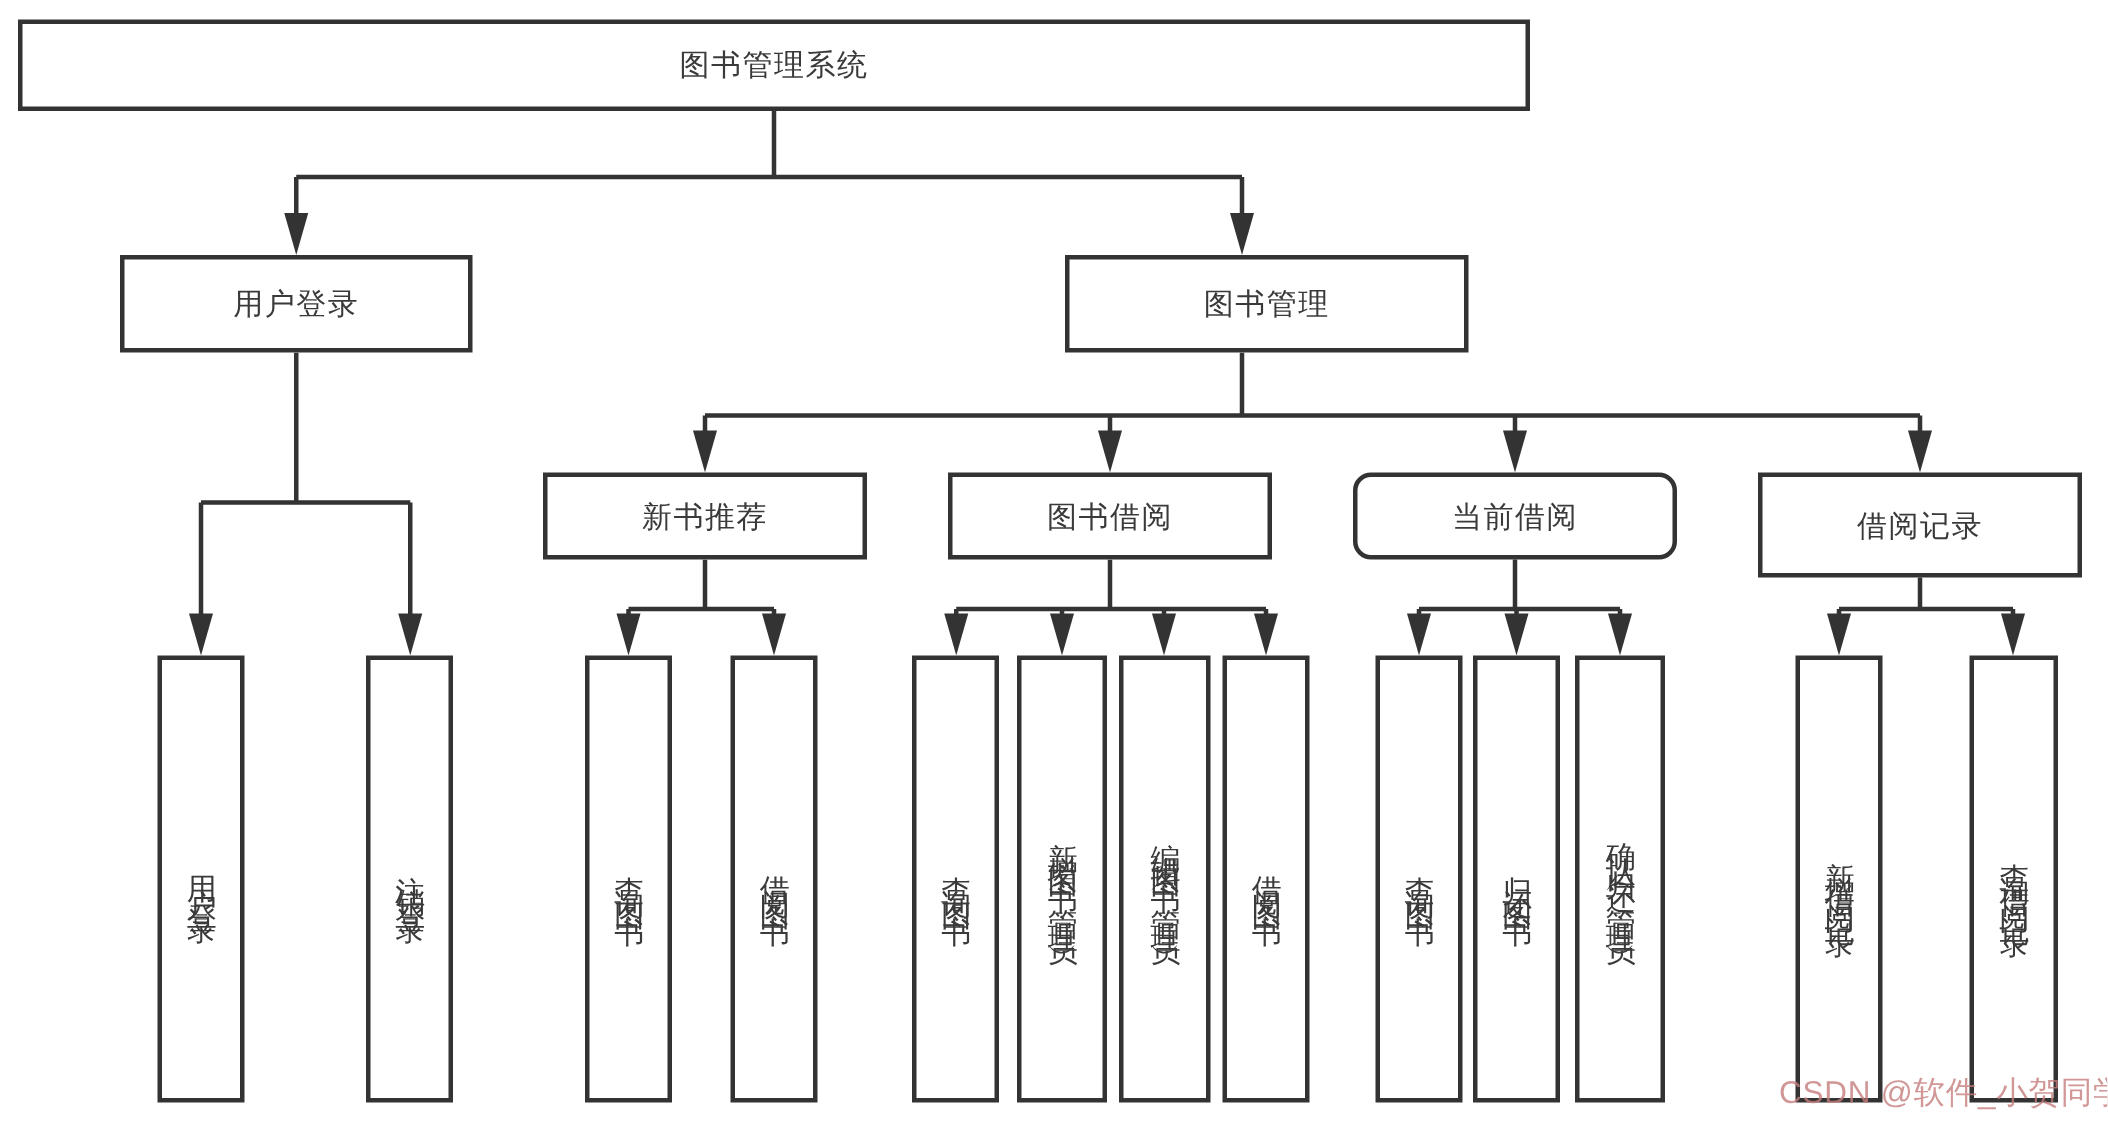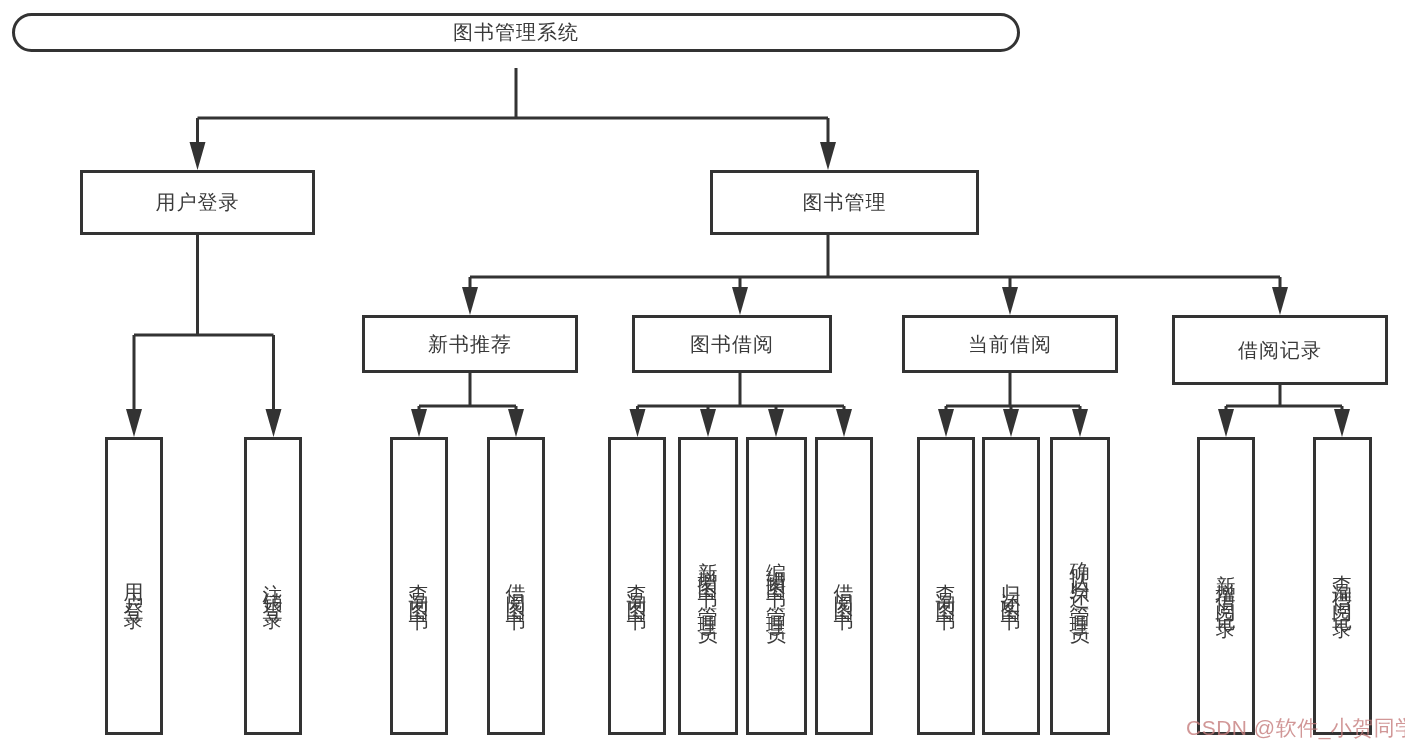--- a/index.html
+++ b/index.html
@@ -100,38 +100,38 @@
       <polygon points="776,437 768,409 784,409"></polygon>
       <polygon points="844,437 836,409 852,409"></polygon>
       <polygon points="946,437 938,409 954,409"></polygon>
       <polygon points="1011,437 1003,409 1019,409"></polygon>
       <polygon points="1080,437 1072,409 1088,409"></polygon>
       <polygon points="1226,437 1218,409 1234,409"></polygon>
       <polygon points="1342,437 1334,409 1350,409"></polygon>
     </g>
   </svg>
 
-  <div class="box" style="left:12px; top:13px; width:1008px; height:39px;border-radius:24px;">
+  <div class="box" style="left:12px; top:13px; width:1008px; height:61px;">
     <span>图书管理系统</span>
   </div>
 
   <div class="box" style="left:80px; top:170px; width:235px; height:65px;">
     <span>用户登录</span>
   </div>
   <div class="box" style="left:710px; top:170px; width:269px; height:65px;">
     <span>图书管理</span>
   </div>
 
   <div class="box" style="left:362px; top:315px; width:216px; height:58px;">
     <span>新书推荐</span>
   </div>
-  <div class="box" style="left:632px; top:315px; width:200px; height:58px;">
+  <div class="box" style="left:632px; top:315px; width:216px; height:58px;">
     <span>图书借阅</span>
   </div>
-  <div class="box" style="left:902px; top:315px; width:216px; height:58px;">
+  <div class="box" style="left:902px; top:315px; width:216px; height:58px;border-radius:12px;">
     <span>当前借阅</span>
   </div>
   <div class="box" style="left:1172px; top:315px; width:216px; height:70px;">
     <span>借阅记录</span>
   </div>
 
   <div class="box vbox" style="left:105px;">
     <span class="vlabel">用户登录</span>
   </div>
   <div class="box vbox" style="left:244px;">

